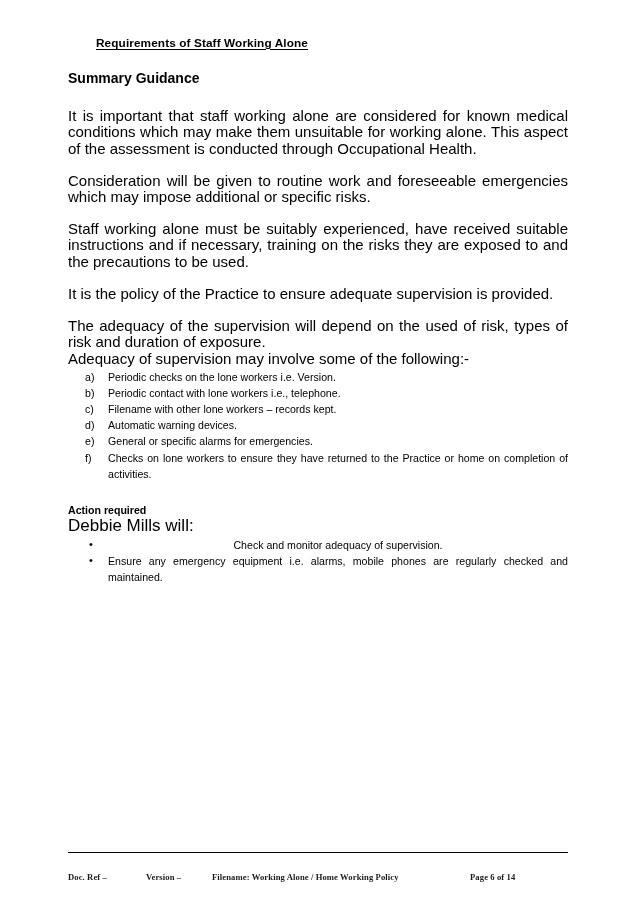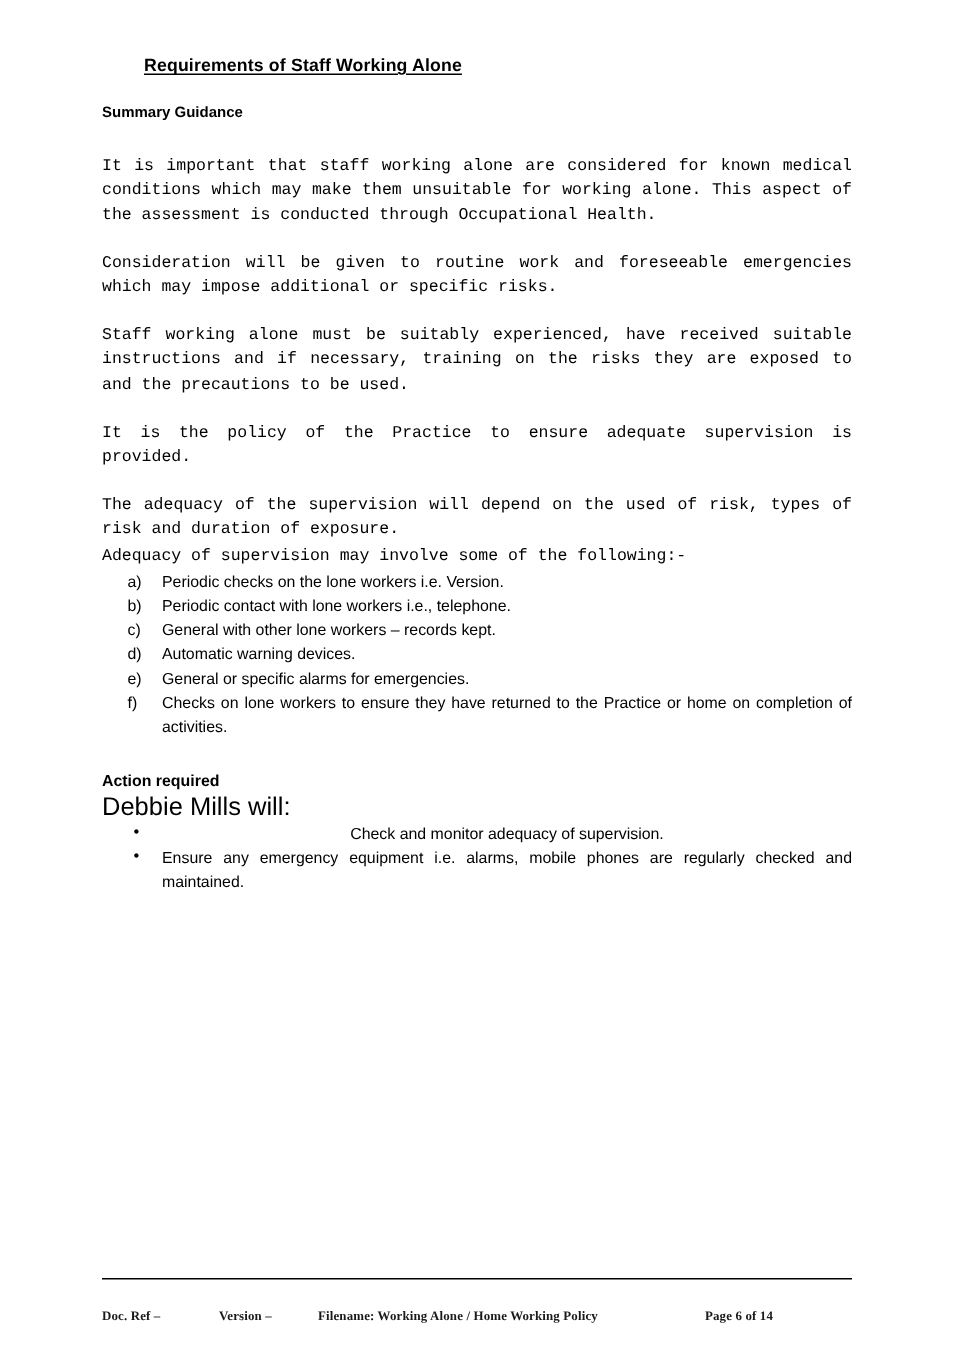--- a/index.html
+++ b/index.html
@@ -38,33 +38,32 @@
     font-weight: bold;
     text-decoration: underline;
     text-underline-offset: 2px;
     letter-spacing: 0.1px;
     margin: 0 0 19px 0;
     line-height: 1.25;
     padding-left: 28px;
   }
 
   .subhead {
-    font-size: 10px;
+    font-size: 14px;
     font-weight: bold;
     margin: 0 0 21px 0;
     line-height: 1.25;
   }
 
   p.para {
-    font-size: 11px;
+    font-size: 15px;
     line-height: 16.2px;
     text-align: justify;
     margin: 0 0 16px 0;
     hyphens: none;
-    font-family: Liberation Mono, monospace;
   }
 
   p.para.last-before-list {
     margin-bottom: 1px;
   }
 
   
   .alpha-list {
     margin: 0 0 0 0;
     padding: 0;
@@ -186,21 +185,21 @@
       <li class="single">
         <span class="marker">a)</span>
         <span class="txt">Periodic checks on the lone workers i.e. Version.</span>
       </li>
       <li class="single">
         <span class="marker">b)</span>
         <span class="txt">Periodic contact with lone workers i.e., telephone.</span>
       </li>
       <li class="single">
         <span class="marker">c)</span>
-        <span class="txt">General with other lone workers – records kept.</span>
+        <span class="txt">Filename with other lone workers – records kept.</span>
       </li>
       <li class="single">
         <span class="marker">d)</span>
         <span class="txt">Automatic warning devices.</span>
       </li>
       <li class="single">
         <span class="marker">e)</span>
         <span class="txt">General or specific alarms for emergencies.</span>
       </li>
       <li>

